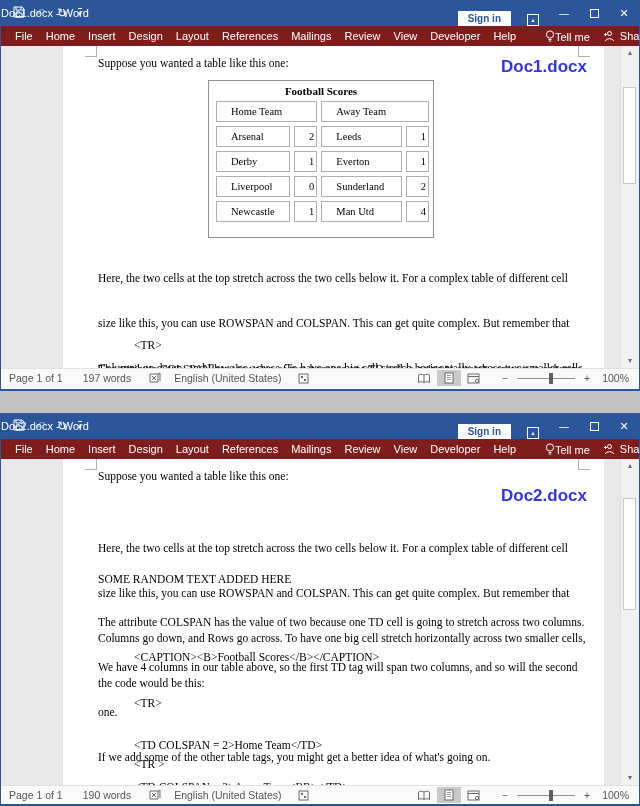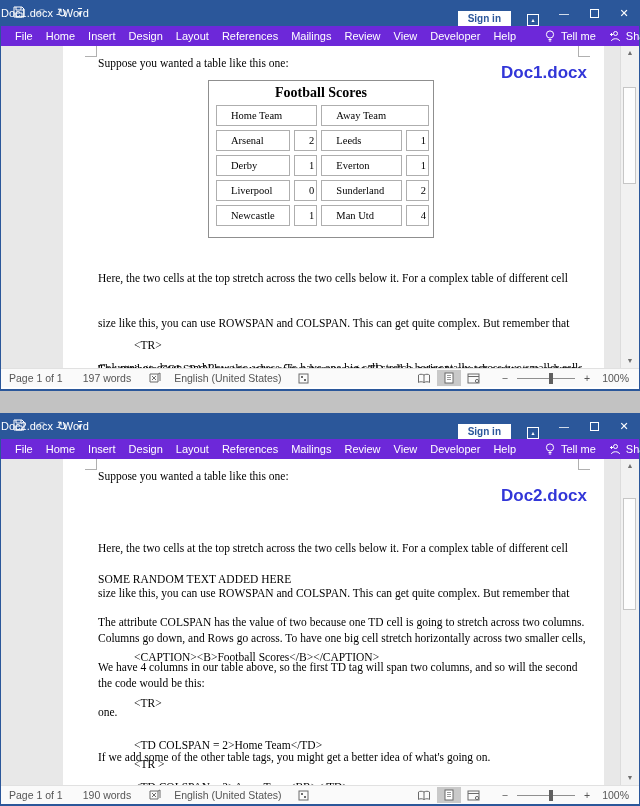--- a/index.html
+++ b/index.html
@@ -18,39 +18,39 @@
   .qat-drop{font-size:7px;border-top:1px solid #fff;padding-top:1px}
   .title{position:absolute;left:0;right:0;text-align:left;font-size:11px;color:#fff;pointer-events:none}
   .tb-right{margin-left:auto;display:flex;align-items:flex-end;z-index:2}
   .signin{background:#fff;color:#2b579a;font-size:10px;font-weight:bold;padding:2px 10px;margin-right:16px;cursor:default}
   .ribbonopts{width:12px;height:12px;border:1px solid #fff;font-size:6px;line-height:10px;text-align:center;margin-right:10px}
   .winbtn{width:30px;height:26px;display:flex;align-items:center;justify-content:center;font-size:11px;color:#fff}
   .restore-box{display:inline-block;width:9px;height:9px;border:1px solid #fff}
   .minus-glyph{letter-spacing:0;font-size:10px}
 
   
-  .menubar{height:20px;background:#6d28d9;display:flex;align-items:center;color:#fff;font-size:11px;padding:0 14px;gap:13px;white-space:nowrap}
-  .tellme{display:flex;align-items:center;gap:6px;margin-left:16px}
+  .menubar{height:20px;background:#7f1d1d;display:flex;align-items:center;color:#fff;font-size:11px;padding:0 14px;gap:13px;white-space:nowrap}
+  .tellme{display:flex;align-items:flex-end;margin-left:16px}
   .sharegrp{margin-left:auto;display:flex;align-items:center;gap:5px}
   .menubar svg{display:block}
 
   
   .docarea{position:relative;height:322px;background:#e8e8e8;overflow:hidden;font-family:"Liberation Serif",serif;color:#000}
   #win2 .docarea{height:326px}
   .page{position:absolute;left:62px;top:0;bottom:0;width:541px;background:#fff}
   .cm{position:absolute;width:12px;height:11px;top:0}
   .cm-l{left:84px;border-right:1px solid #b0b0b0;border-bottom:1px solid #b0b0b0}
   .cm-r{left:577px;border-left:1px solid #b0b0b0;border-bottom:1px solid #b0b0b0}
   .dtext{position:absolute;left:97px;font-size:11.5px;line-height:15px;white-space:pre}
   .code{left:133px}
   .doclabel{position:absolute;left:500px;font-family:"Liberation Sans",sans-serif;font-weight:bold;font-size:17px;color:#3236d8}
 
   
   .htable{position:absolute;left:207px;top:34px;width:226px;height:158px;border:1px solid #8f8f8f;background:#fff}
-  .htable .cap{text-align:center;font-weight:bold;font-size:14px;margin-top:4px;font-family:"Liberation Serif",serif}
+  .htable .cap{text-align:center;font-weight:bold;font-size:11px;margin-top:4px;font-family:"Liberation Serif",serif}
   .cells{border-collapse:separate;border-spacing:4px;margin-left:3px}
   .cells td{border:1px solid #aeaeae;height:21px;font-size:10.5px;padding:0 2px 0 14px;vertical-align:middle;font-family:"Liberation Serif",serif}
   .c-team1{width:84px}.c-sc1{width:15px}.c-team2{width:92px}.c-sc2{width:15px}
 
   
   .scroll{position:absolute;right:0;top:0;bottom:0;width:19px;background:#f1f1f1;border-left:1px solid #dcdcdc}
   .s-arrow{position:absolute;left:0;right:0;text-align:center;font-size:7px;color:#6f6f6f}
   .s-up{top:3px}.s-down{bottom:3px}
   .s-thumb{position:absolute;left:2px;width:13px;background:#fdfdfd;border:1px solid #c6c6c6}
 
@@ -129,21 +129,21 @@
       <span>Share</span>
     </span>
   </div>
 
   <div class="docarea">
     <div class="page"></div>
     <span class="cm cm-l"></span>
     <span class="cm cm-r"></span>
 
     <div class="dtext" style="top:10px">Suppose you wanted a table like this one:</div>
-    <div class="doclabel" style="top:17px">Doc1.docx</div>
+    <div class="doclabel" style="top:11px">Doc1.docx</div>
 
     <div class="htable">
       <div class="cap">Football Scores</div>
       <table class="cells">
         <tbody>
             <tr>
           <td colspan="2">Home Team</td>
           <td colspan="2">Away Team</td>
         </tr>
         <tr>

